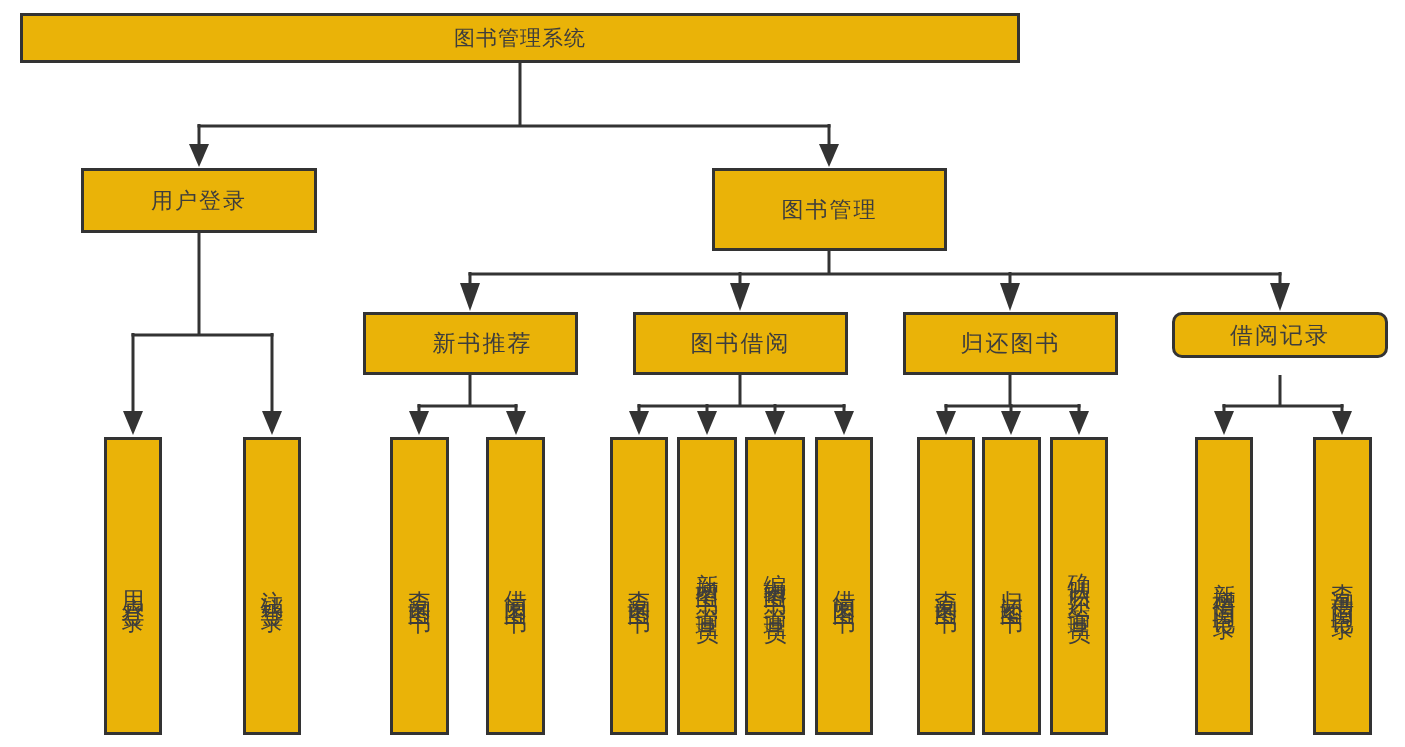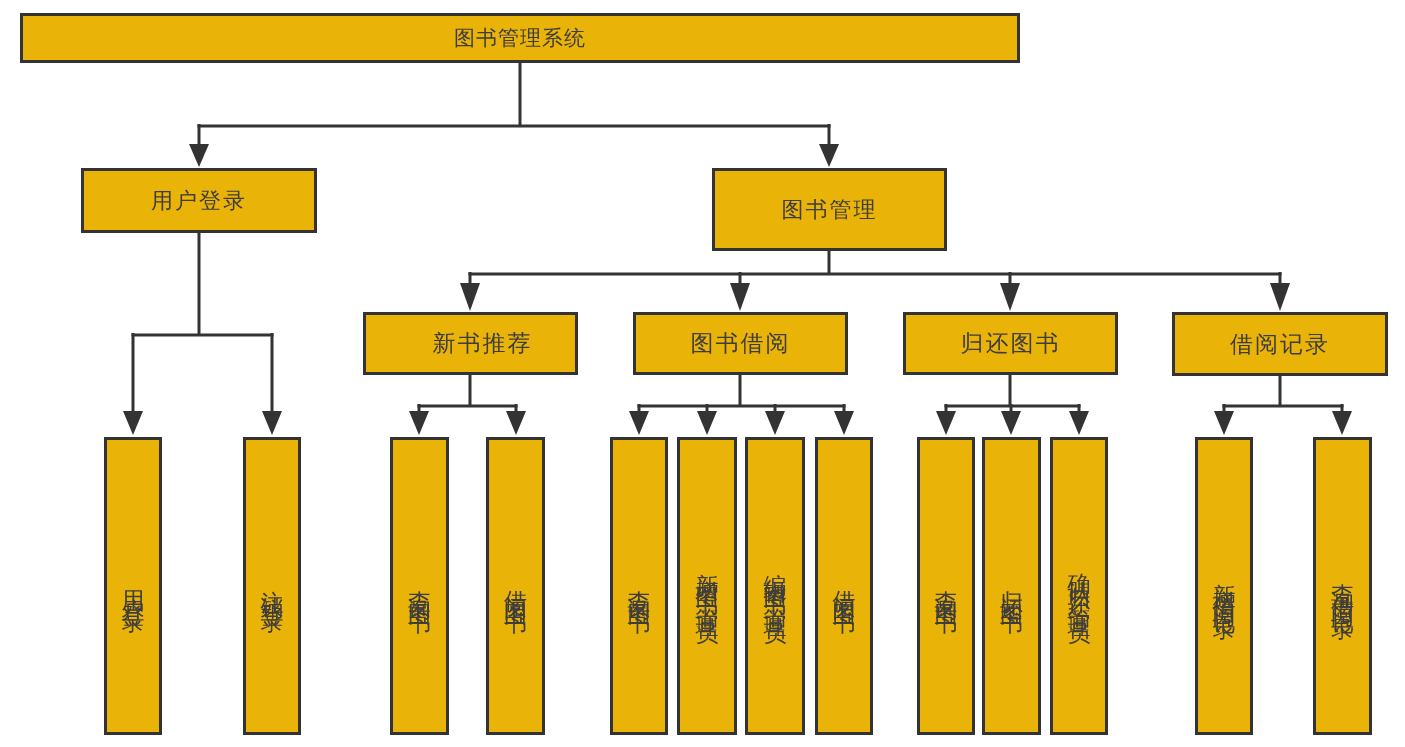--- a/index.html
+++ b/index.html
@@ -126,21 +126,21 @@
   </svg>
 
   <div class="box root-box" style="left:20px;top:13px;width:1000px;height:50px;">图书管理系统</div>
 
   <div class="box l2-box" style="left:81px;top:168px;width:236px;height:65px;">用户登录</div>
   <div class="box l2-box" style="left:712px;top:168px;width:235px;height:83px;">图书管理</div>
 
   <div class="box l3-box" style="left:363px;top:312px;width:215px;height:63px;padding-left:24px;">新书推荐</div>
   <div class="box l3-box" style="left:633px;top:312px;width:215px;height:63px;">图书借阅</div>
   <div class="box l3-box" style="left:903px;top:312px;width:215px;height:63px;">归还图书</div>
-  <div class="box l3-box" style="left:1172px;top:312px;width:216px;height:64px;">借阅记录</div>
+  <div class="box l3-box" style="left:1172px;top:312px;width:216px;height:46px;border-radius:10px;">借阅记录</div>
 
   <div class="box leaf" style="left:104px;top:437px;width:58px;height:298px;">
     <span>用户登录</span>
     </div>
   <div class="box leaf" style="left:243px;top:437px;width:58px;height:298px;">
     <span>注销登录</span>
     </div>
 
   <div class="box leaf" style="left:390px;top:437px;width:59px;height:298px;">
     <span>查询图书</span>

